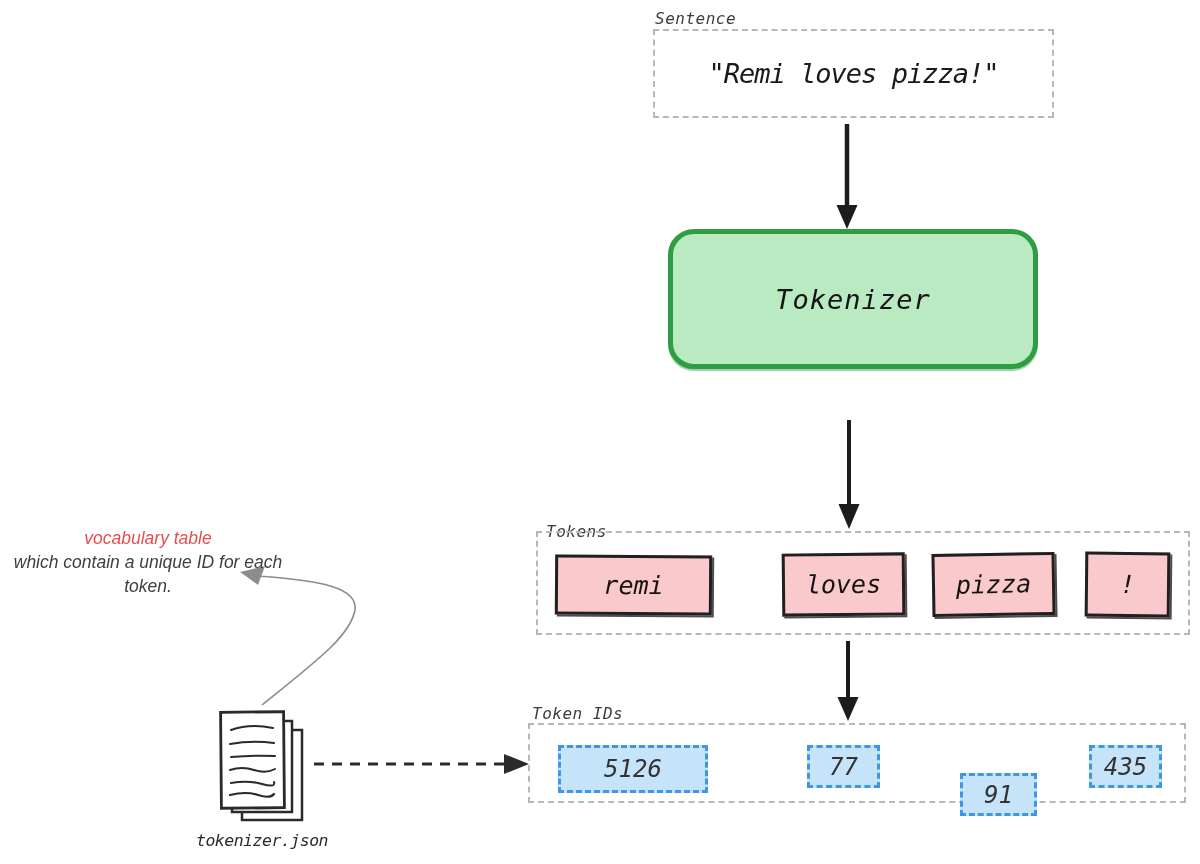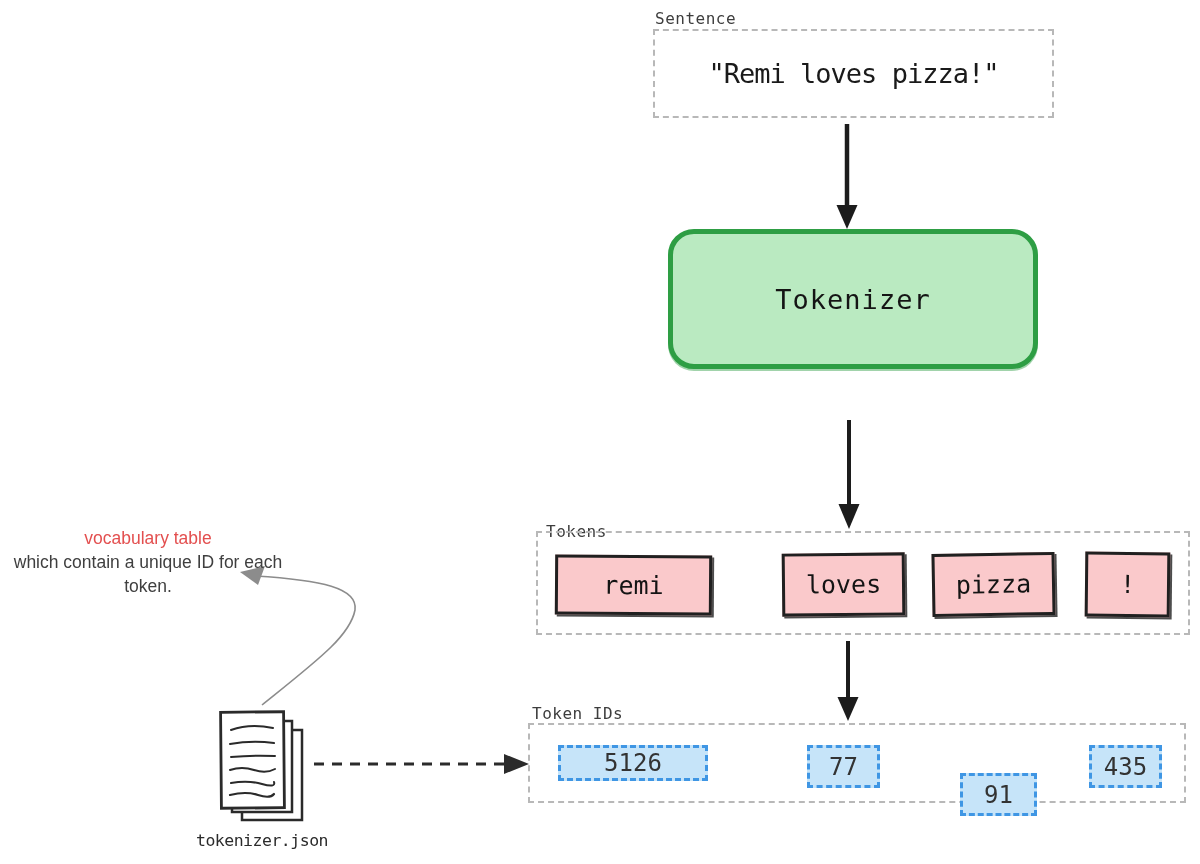--- a/index.html
+++ b/index.html
@@ -1,18 +1,18 @@
 <!DOCTYPE html>
 <html style="--green_fill: #baeac1; --green_border: #2e9e44; --pink_fill: #fac9cb; --pink_border: #202020; --blue_fill: #c6e4f9; --blue_border: #3f96e4; --highlight_red: #e34f4f; --arrow_black: #1c1c1c; --dashed_gray: #b8b8b8; --curve_gray: #8c8c8c;"><head>
 <meta charset="utf-8">
 <style>
   html,body{margin:0;padding:0;background:#ffffff;}
   .canvas{
     position:relative;width:1200px;height:864px;background:#ffffff;
-    overflow:hidden;font-family:"DejaVu Sans Mono", monospace;
+    overflow:hidden;font-family:"DejaVu Sans Mono", monospace;font-style:italic;
   }
   .arrows{position:absolute;left:0;top:0;width:1200px;height:864px;pointer-events:none;}
 
   .group-label{
     position:absolute;font-size:16px;color:#3d3d3d;letter-spacing:.5px;
     font-family:"DejaVu Sans Mono", monospace;white-space:nowrap;
   }
   .dashed-box{position:absolute;border:2px dashed var(--dashed_gray,#b8b8b8);box-sizing:border-box;}
 
   .sentence-box{left:653px;top:29px;width:401px;height:89px;display:flex;align-items:center;justify-content:center;}
@@ -39,21 +39,21 @@
   .token-2{left:932px;top:553px;width:123px;height:63px;transform:rotate(-1deg);}
   .token-3{left:1085px;top:552px;width:85px;height:65px;transform:rotate(.6deg);}
 
   .ids-box{left:528px;top:723px;width:658px;height:80px;}
   .id-chip{
     position:absolute;box-sizing:border-box;background:var(--blue_fill,#c6e4f9);
     border:3px dashed var(--blue_border,#3f96e4);
     display:flex;align-items:center;justify-content:center;
     font-size:24px;color:#333333;
   }
-  .id-0{left:558px;top:745px;width:150px;height:36px;}
+  .id-0{left:558px;top:745px;width:150px;height:48px;}
   .id-1{left:807px;top:745px;width:73px;height:43px;}
   .id-2{left:960px;top:745px;width:77px;height:43px;margin-top:28px;}
   .id-3{left:1089px;top:745px;width:73px;height:43px;}
 
   .annotation{
     position:absolute;left:2px;top:526px;width:292px;text-align:center;
     font-family:"Liberation Sans", sans-serif;font-size:17.5px;line-height:24px;color:#3f3f3f;
   }
   .annotation .highlight{color:var(--highlight_red,#e34f4f);}
 

